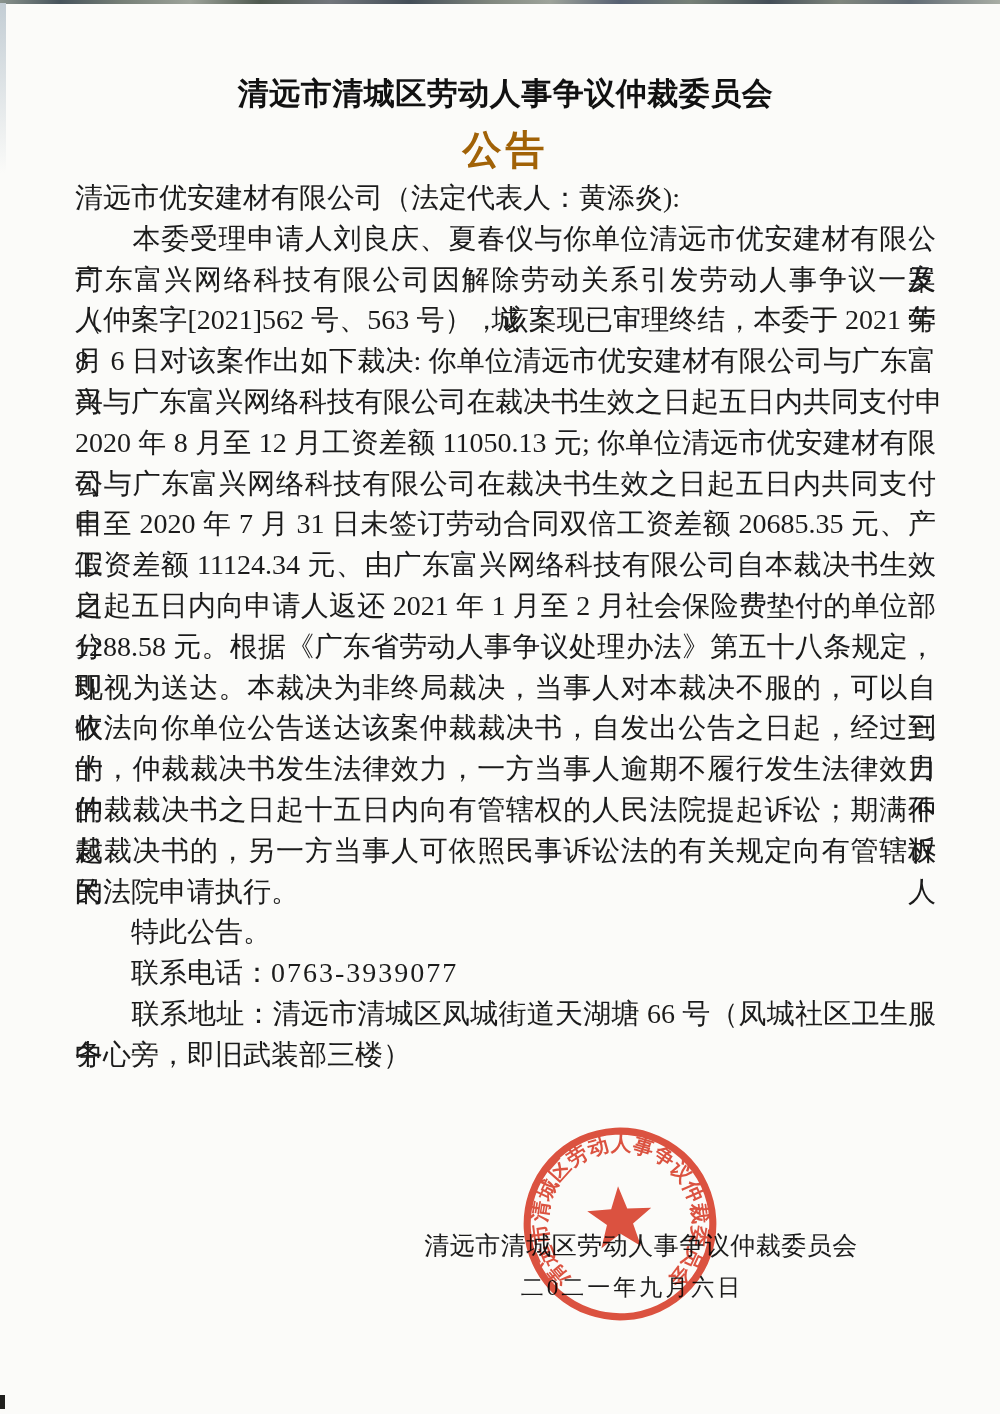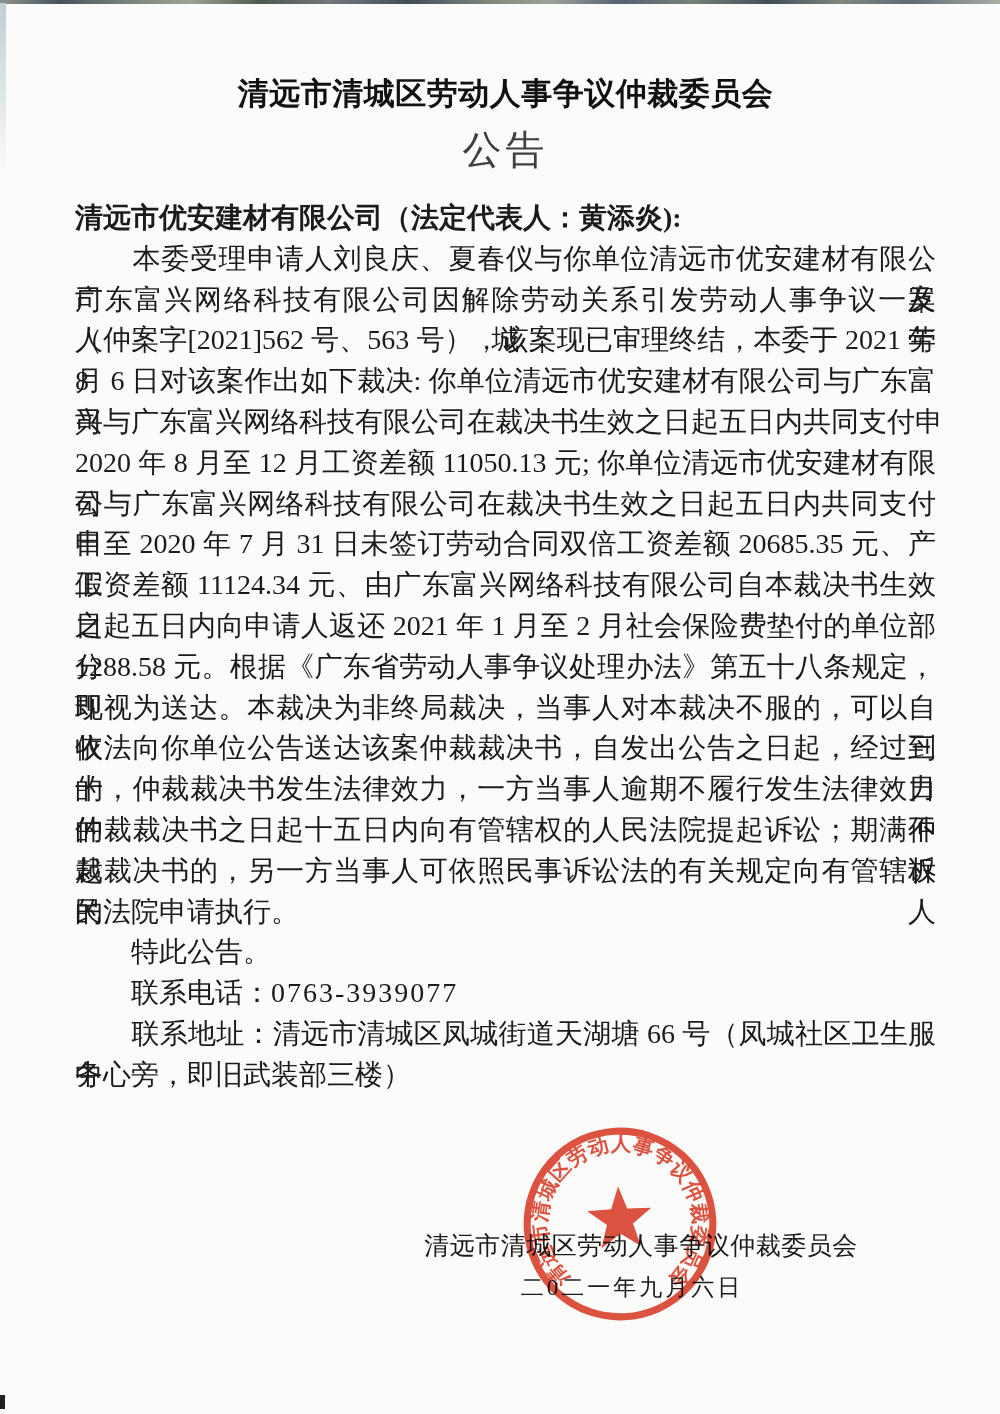--- a/index.html
+++ b/index.html
@@ -33,26 +33,26 @@
   .doc-title{
     margin-top:72px;height:44px;line-height:44px;
     text-align:center;
     font-family:"Liberation Sans","DejaVu Sans",sans-serif;
     font-weight:bold;font-size:31px;letter-spacing:0.5px;color:#111;
   }
   .doc-subtitle{
     margin-top:10px;height:48px;line-height:48px;
     text-align:center;
     font-family:"Liberation Sans","DejaVu Sans",sans-serif;
-    font-weight:normal;font-size:39px;letter-spacing:4px;color:#404040;
+    font-weight:bold;font-size:39px;letter-spacing:4px;color:#a16207;
   }
 
   .line{height:40.8px;line-height:40.8px;font-size:28px;white-space:nowrap;}
   .fill{white-space:normal;text-align:justify;text-align-last:justify;}
-  .recipient{margin-top:24px;font-weight:bold;}
+  .recipient{margin-top:4px;}
   .para-start{margin-top:0;}
   .closing-line{margin-top:0;}
   .b{font-weight:normal;}
   .num{letter-spacing:2px;}
 
   
   .sig-org{
     position:absolute;top:1229px;left:421px;width:440px;height:34px;line-height:34px;
     text-align:center;font-size:25px;letter-spacing:0.5px;color:#1b1b1b;
   }

